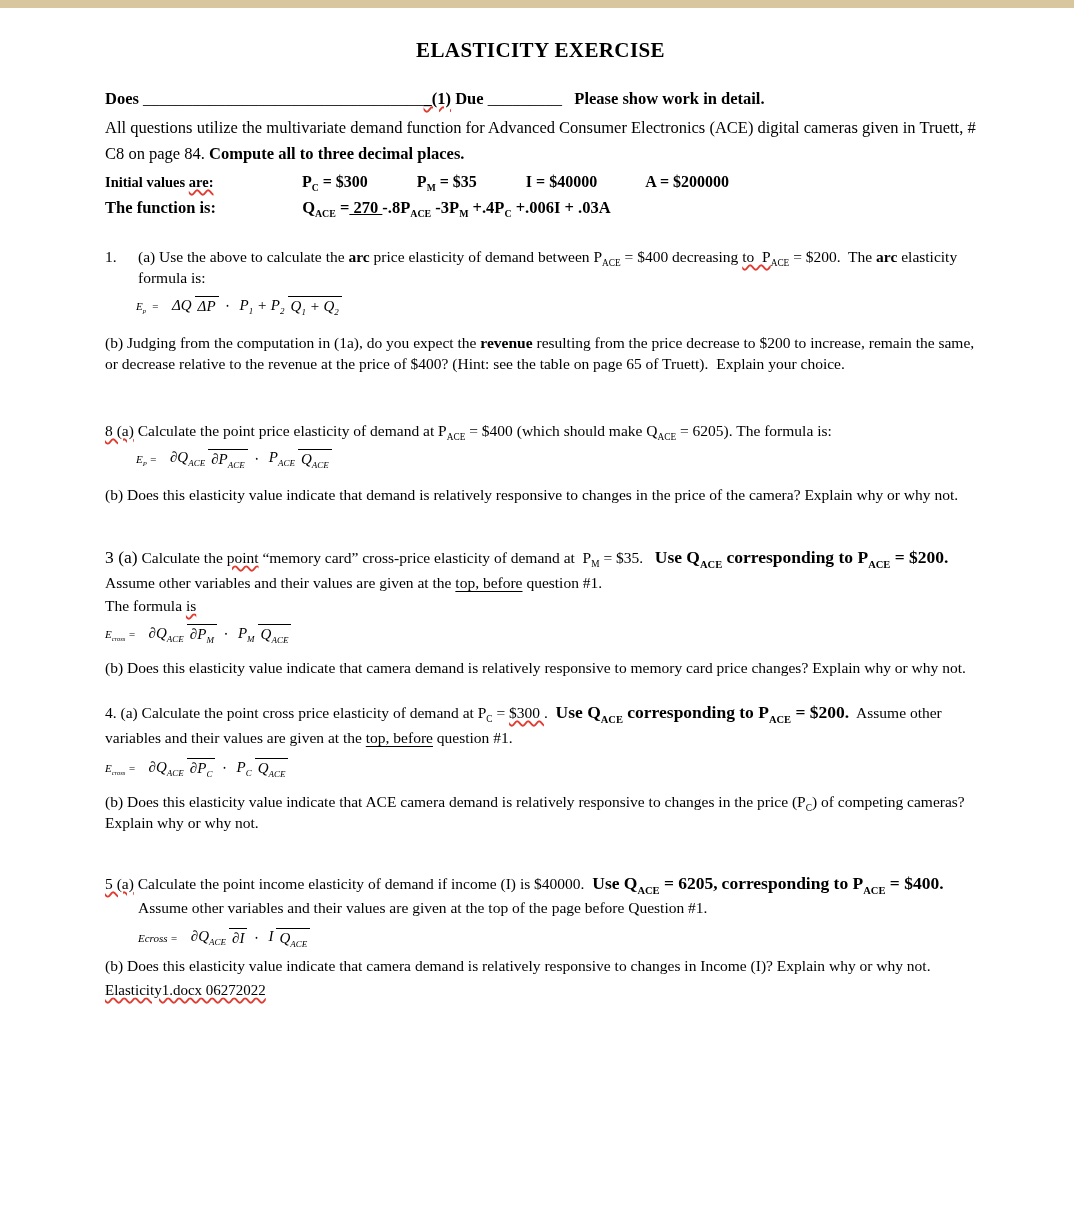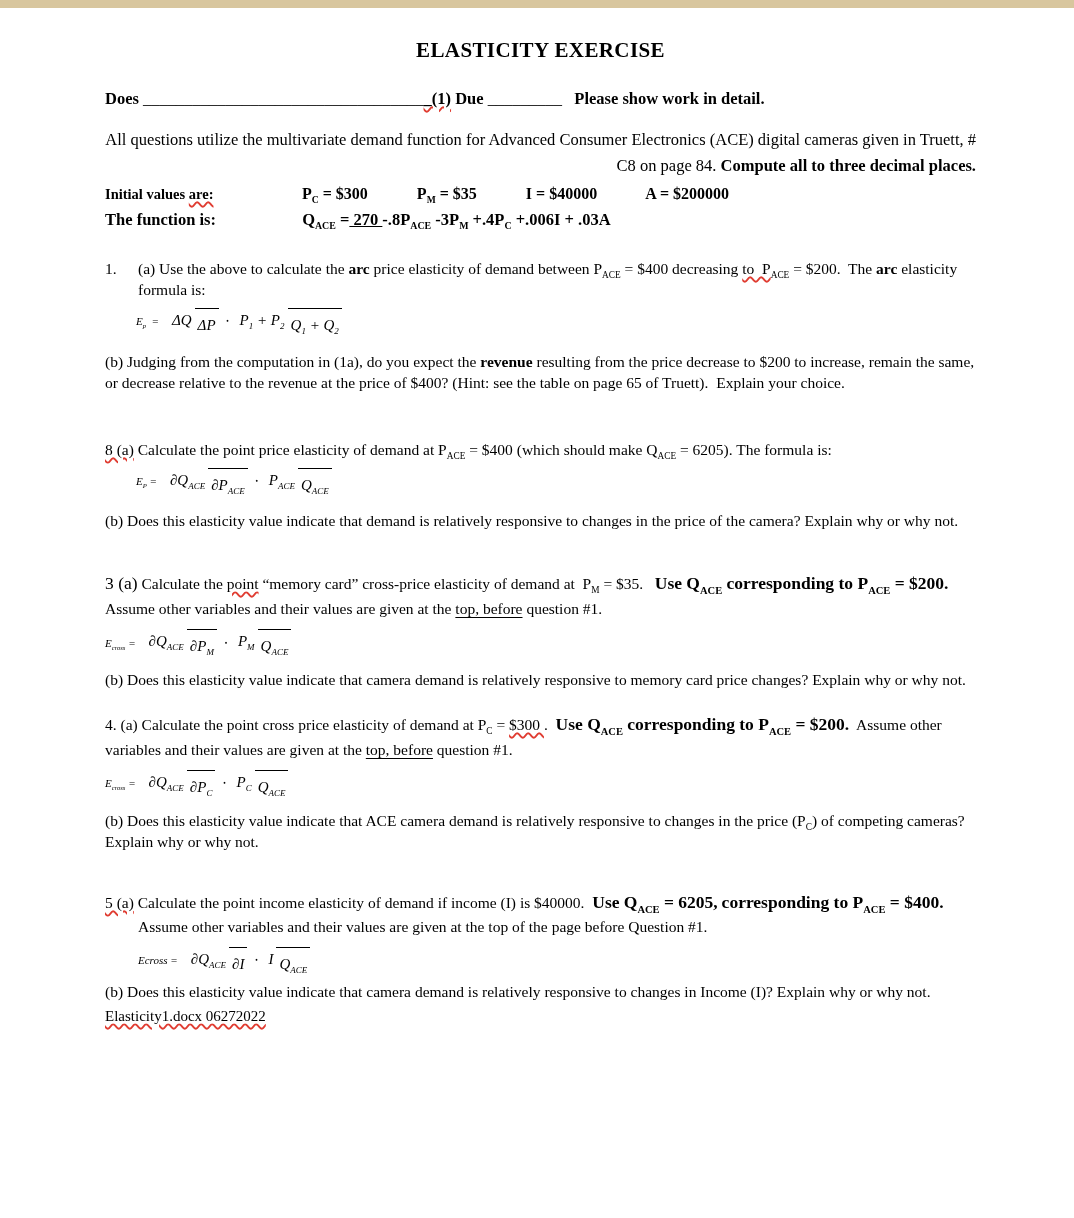--- a/index.html
+++ b/index.html
@@ -13,21 +13,21 @@
   .top-strip { height: 8px; width: 100%; background: #d8c69e; }
   .doc { padding: 0 98px 0 105px; }
 
   .title {
     font-size: 21px; font-weight: bold; text-align: center;
     margin: 30px 0 0 0; letter-spacing: .4px;
   }
 
   p { margin: 0; }
   .hdr  { margin-top: 24px; font-size: 16.5px; line-height: 24px; }
-  .intro{ margin-top: 16px;  font-size: 16.5px; line-height: 26px; text-align: right; }
+  .intro{ margin-top: 4px;  font-size: 16.5px; line-height: 26px; }
 
   .vals { margin-top: 2px; font-weight: bold; font-size: 16px; line-height: 25px; white-space: nowrap; }
   .label { display: inline-block; width: 193px; }
   .label.sm { font-size: 14.5px; }
   .val { margin-right: 45px; }
   .fnline { margin-top: 0; font-weight: bold; font-size: 16.5px; line-height: 25px; white-space: nowrap; }
 
   .para { font-size: 15.5px; line-height: 21px; }
   .bigline { font-size: 15.5px; line-height: 25px; }
   .lg { font-size: 17.5px; }
@@ -49,21 +49,21 @@
   .formula {
     display: flex; align-items: center;
     font-style: italic; font-size: 16px;
     margin: 8px 0 8px 0;
   }
   .ind1 { margin-left: 31px; }
   .ind2 { margin-left: 33px; }
   .formula .lhs { margin-right: 10px; font-size: 11px; font-style: italic; }
   .frac { display: inline-flex; flex-direction: row; align-items: center; font-size: 15px; line-height: 1.18; }
   .frac .num { padding: 0 3px 1px 3px; }
-  .frac .den { border-top: 1.2px solid #000; padding: 8px 3px 0 3px; }
+  .frac .den { border-top: 1.2px solid #000; padding: 1px 3px 0 3px; }
   .op { margin: 0 7px; font-style: normal; }
 
   sub { font-size: 60%; line-height: 0; }
   u { text-decoration: underline; }
 
   .sq {
     text-decoration-line: underline; text-decoration-style: wavy;
     text-decoration-color: #e03c31; text-decoration-thickness: 1.5px;
     text-underline-offset: 2px;
   }
@@ -132,20 +132,21 @@
     <span class="op">∙</span>
     <span class="frac">
       <span class="num">P<sub>ACE</sub></span>
       <span class="den">Q<sub>ACE</sub></span>
     </span>
   </div>
 
   <p class="para mt-b">(b) Does this elasticity value indicate that demand is relatively responsive to changes in the price of the camera? Explain why or why not.</p>
 
   <p class="bigline mt-sec2"><span class="lg">3 (a)</span> Calculate the <span class="sq">point</span> “memory card” cross-price elasticity of demand at&nbsp; P<sub>M</sub> = $35.&nbsp;&nbsp; <b class="lg">Use Q<sub>ACE</sub> corresponding to P<sub>ACE</sub> = $200.</b>&nbsp; Assume other variables and their values are given at the <span class="dt">top, before</span> question #1.</p>
+  <p class="para">The formula <span class="sq">is</span></p>
 
   <div class="formula">
     <span class="lhs">E<sub>cross</sub> =</span>
     <span class="frac">
       <span class="num">∂Q<sub>ACE</sub></span>
       <span class="den">∂P<sub>M</sub></span>
     </span>
     <span class="op">∙</span>
     <span class="frac">
       <span class="num">P<sub>M</sub></span>

